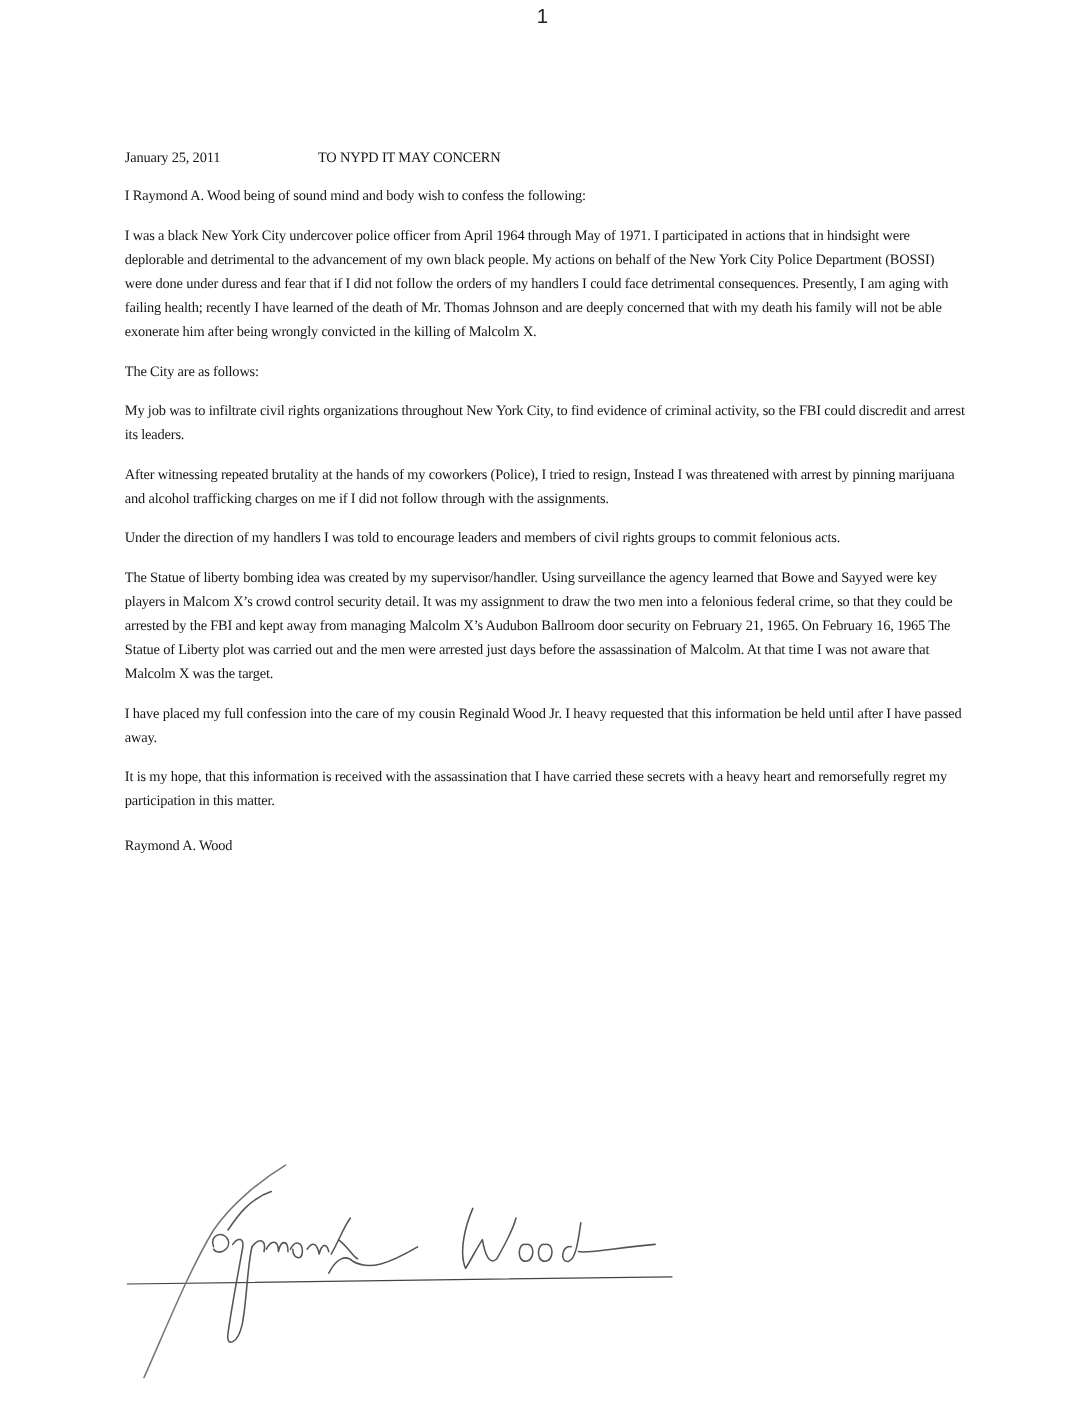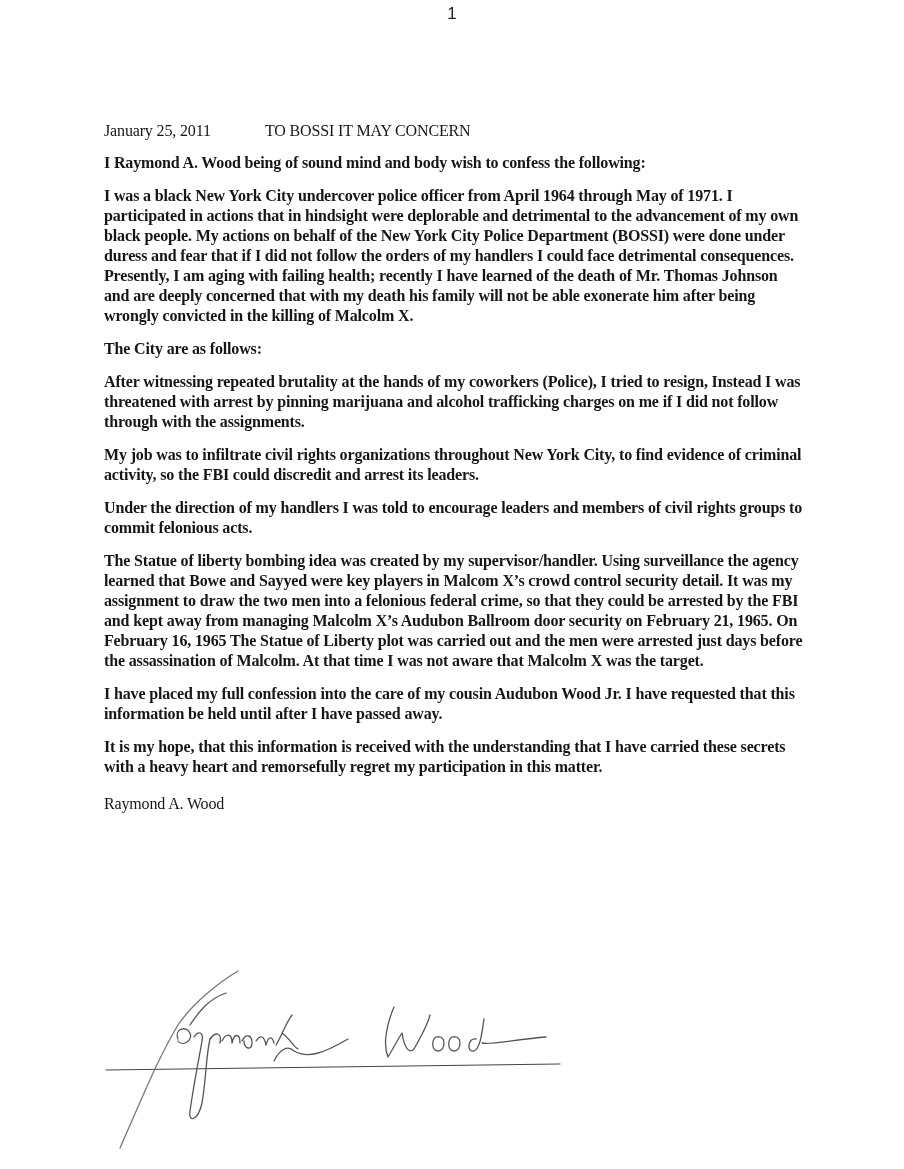--- a/index.html
+++ b/index.html
@@ -8,49 +8,49 @@
       font-family: "Liberation Serif", "DejaVu Serif", serif;
       color: #161616;
     }
     .page-number {
       position: absolute; left: 0; width: 904px; top: 4px;
       text-align: center; font-family: "Liberation Sans", "DejaVu Sans", sans-serif;
       font-size: 17px; color: #222;
     }
     .doc {
       position: absolute; left: 104px; top: 121px; width: 700px;
-      font-size: 16px; line-height: 20px; letter-spacing: -0.15px;
+      font-size: 12px; line-height: 20px; letter-spacing: -0.15px;
     }
     .heading-row { display: flex; margin: 0 0 12px 0; }
     .heading-row .date { width: 161px; }
-    .para { margin: 0 0 13px 0; font-weight: bold; }
+    .para { margin: 0 0 13px 0; }
     .signature-name { margin-top: 17px; }
     .signature {
       position: absolute; left: 98px; top: 963px; width: 480px; height: 200px;
     }
   </style>
 </head>
 <body>
 
 <div class="page-number">1</div>
 
 <div class="doc">
   <div class="heading-row">
     <span class="date">January 25, 2011</span>
-    <span class="salutation">TO BOSSI IT MAY CONCERN</span>
+    <span class="salutation">TO NYPD IT MAY CONCERN</span>
   </div>
   <p class="para">I Raymond A. Wood being of sound mind and body wish to confess the following:</p>
   <p class="para">I was a black New York City undercover police officer from April 1964 through May of 1971. I participated in actions that in hindsight were deplorable and detrimental to the advancement of my own black people. My actions on behalf of the New York City Police Department (BOSSI) were done under duress and fear that if I did not follow the orders of my handlers I could face detrimental consequences. Presently, I am aging with failing health; recently I have learned of the death of Mr. Thomas Johnson and are deeply concerned that with my death his family will not be able exonerate him after being wrongly convicted in the killing of Malcolm X.</p>
   <p class="para">The City are as follows:</p>
+  <p class="para">My job was to infiltrate civil rights organizations throughout New York City, to find evidence of criminal activity, so the FBI could discredit and arrest its leaders.</p>
   <p class="para">After witnessing repeated brutality at the hands of my coworkers (Police), I tried to resign, Instead I was threatened with arrest by pinning marijuana and alcohol trafficking charges on me if I did not follow through with the assignments.</p>
-  <p class="para">My job was to infiltrate civil rights organizations throughout New York City, to find evidence of criminal activity, so the FBI could discredit and arrest its leaders.</p>
   <p class="para">Under the direction of my handlers I was told to encourage leaders and members of civil rights groups to commit felonious acts.</p>
   <p class="para">The Statue of liberty bombing idea was created by my supervisor/handler. Using surveillance the agency learned that Bowe and Sayyed were key players in Malcom X’s crowd control security detail. It was my assignment to draw the two men into a felonious federal crime, so that they could be arrested by the FBI and kept away from managing Malcolm X’s Audubon Ballroom door security on February 21, 1965. On February 16, 1965 The Statue of Liberty plot was carried out and the men were arrested just days before the assassination of Malcolm. At that time I was not aware that Malcolm X was the target.</p>
-  <p class="para">I have placed my full confession into the care of my cousin Audubon Wood Jr. I have requested that this information be held until after I have passed away.</p>
-  <p class="para">It is my hope, that this information is received with the understanding that I have carried these secrets with a heavy heart and remorsefully regret my participation in this matter.</p>
+  <p class="para">I have placed my full confession into the care of my cousin Reginald Wood Jr. I heavy requested that this information be held until after I have passed away.</p>
+  <p class="para">It is my hope, that this information is received with the assassination that I have carried these secrets with a heavy heart and remorsefully regret my participation in this matter.</p>
   <div class="signature-name">Raymond A. Wood</div>
 </div>
 
 <div class="signature">
   <svg width="480" height="200" viewBox="0 0 480 200" fill="none" stroke="#555" stroke-width="1.3" stroke-linecap="round" stroke-linejoin="round">
 
     <line x1="8" y1="107" x2="462" y2="101" stroke="#444" stroke-width="1"></line>
 
     <path d="M 140 8 C 120 20, 95 40, 80 62 C 60 95, 42 140, 22 185" stroke="#777"></path>
     <path d="M 128 30 C 110 36, 100 50, 92 62"></path>

